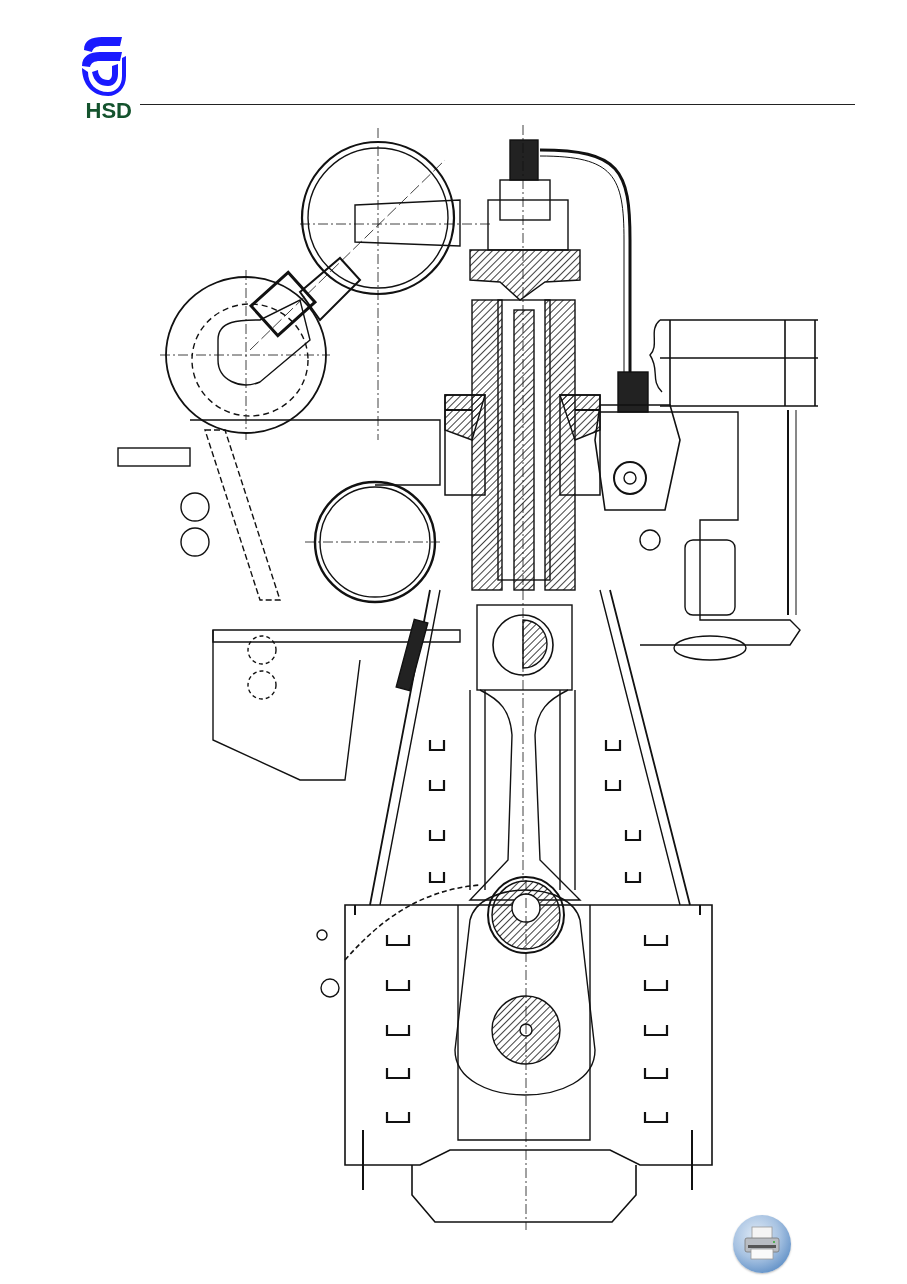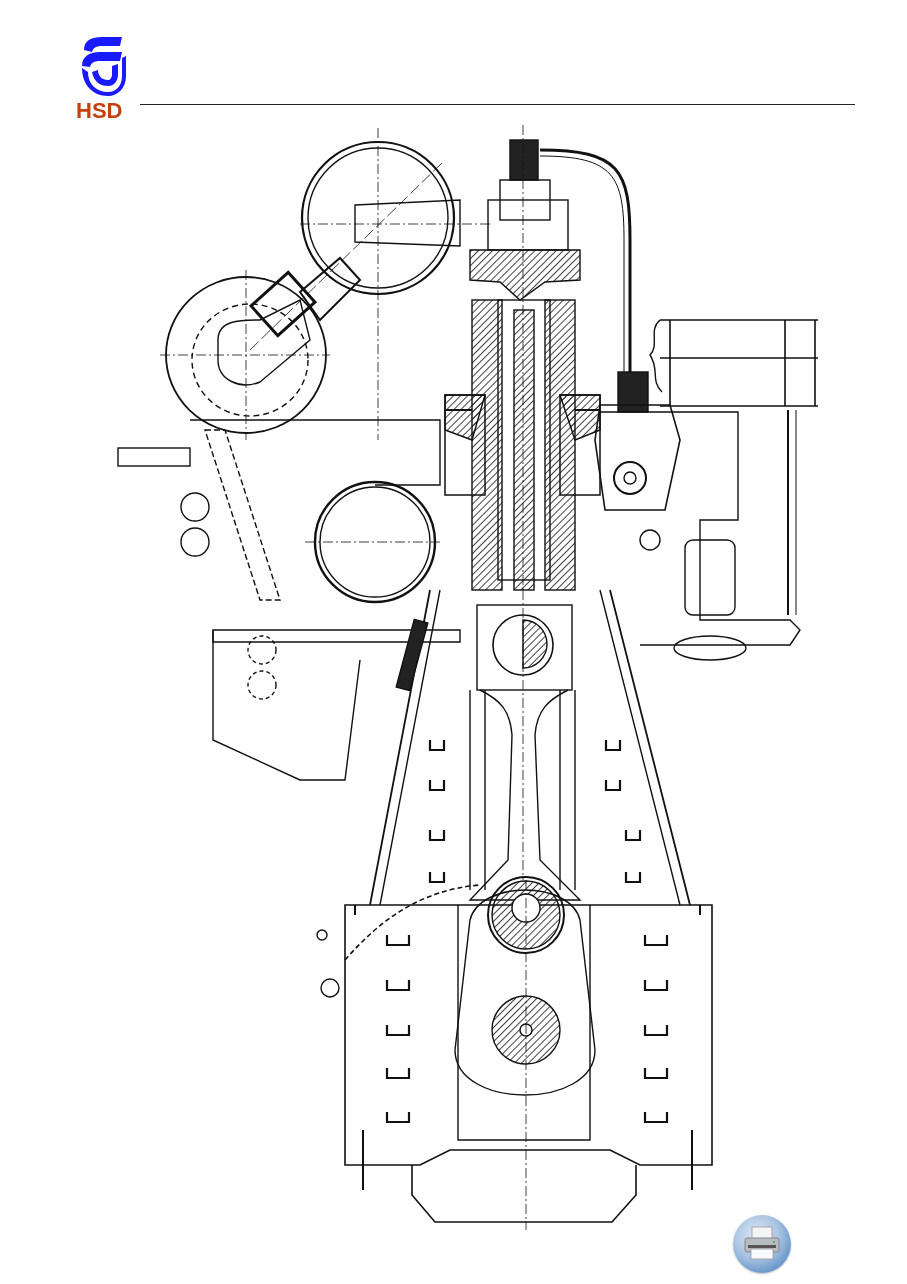--- a/index.html
+++ b/index.html
@@ -1,19 +1,19 @@
 <!DOCTYPE html>
 <html><head>
 <meta charset="utf-8">
 <style>
   html, body { margin: 0; padding: 0; background: #ffffff; }
   body { width: 907px; height: 1284px; position: relative; overflow: hidden; font-family: "Liberation Sans", sans-serif; }
   .logo { position: absolute; left: 76px; top: 36px; width: 56px; height: 92px; }
   .logo-mark { position: absolute; left: 2px; top: 0; width: 50px; height: 62px; }
-  .logo-text { position: absolute; left: 0; top: 62px; width: 56px; text-align: left; color: #c2410c; font-family: "Liberation Sans", sans-serif; font-weight: bold; font-size: 22px; letter-spacing: 0px; line-height: 26px; }
+  .logo-text { position: absolute; left: 0; top: 62px; width: 56px; text-align: right; color: #14532d; font-family: "Liberation Sans", sans-serif; font-weight: bold; font-size: 22px; letter-spacing: 0px; line-height: 26px; }
   .header-rule { position: absolute; left: 140px; top: 104px; width: 715px; height: 0; border-top: 1.3px solid #222; }
   .drawing { position: absolute; left: 100px; top: 118px; width: 740px; height: 1115px; }
   .print-btn { position: absolute; left: 733px; top: 1215px; width: 58px; height: 58px; border-radius: 50%; cursor: pointer;
     background: radial-gradient(circle at 40% 35%, #dfeaf6 0%, #a8c3e2 45%, #5f8fc6 80%, #3f6fa8 100%);
     box-shadow: 0 1px 2px rgba(0,0,0,0.25); }
   .print-btn svg { position: absolute; left: 9px; top: 10px; }
 </style>
 </head>
 <body>
 

